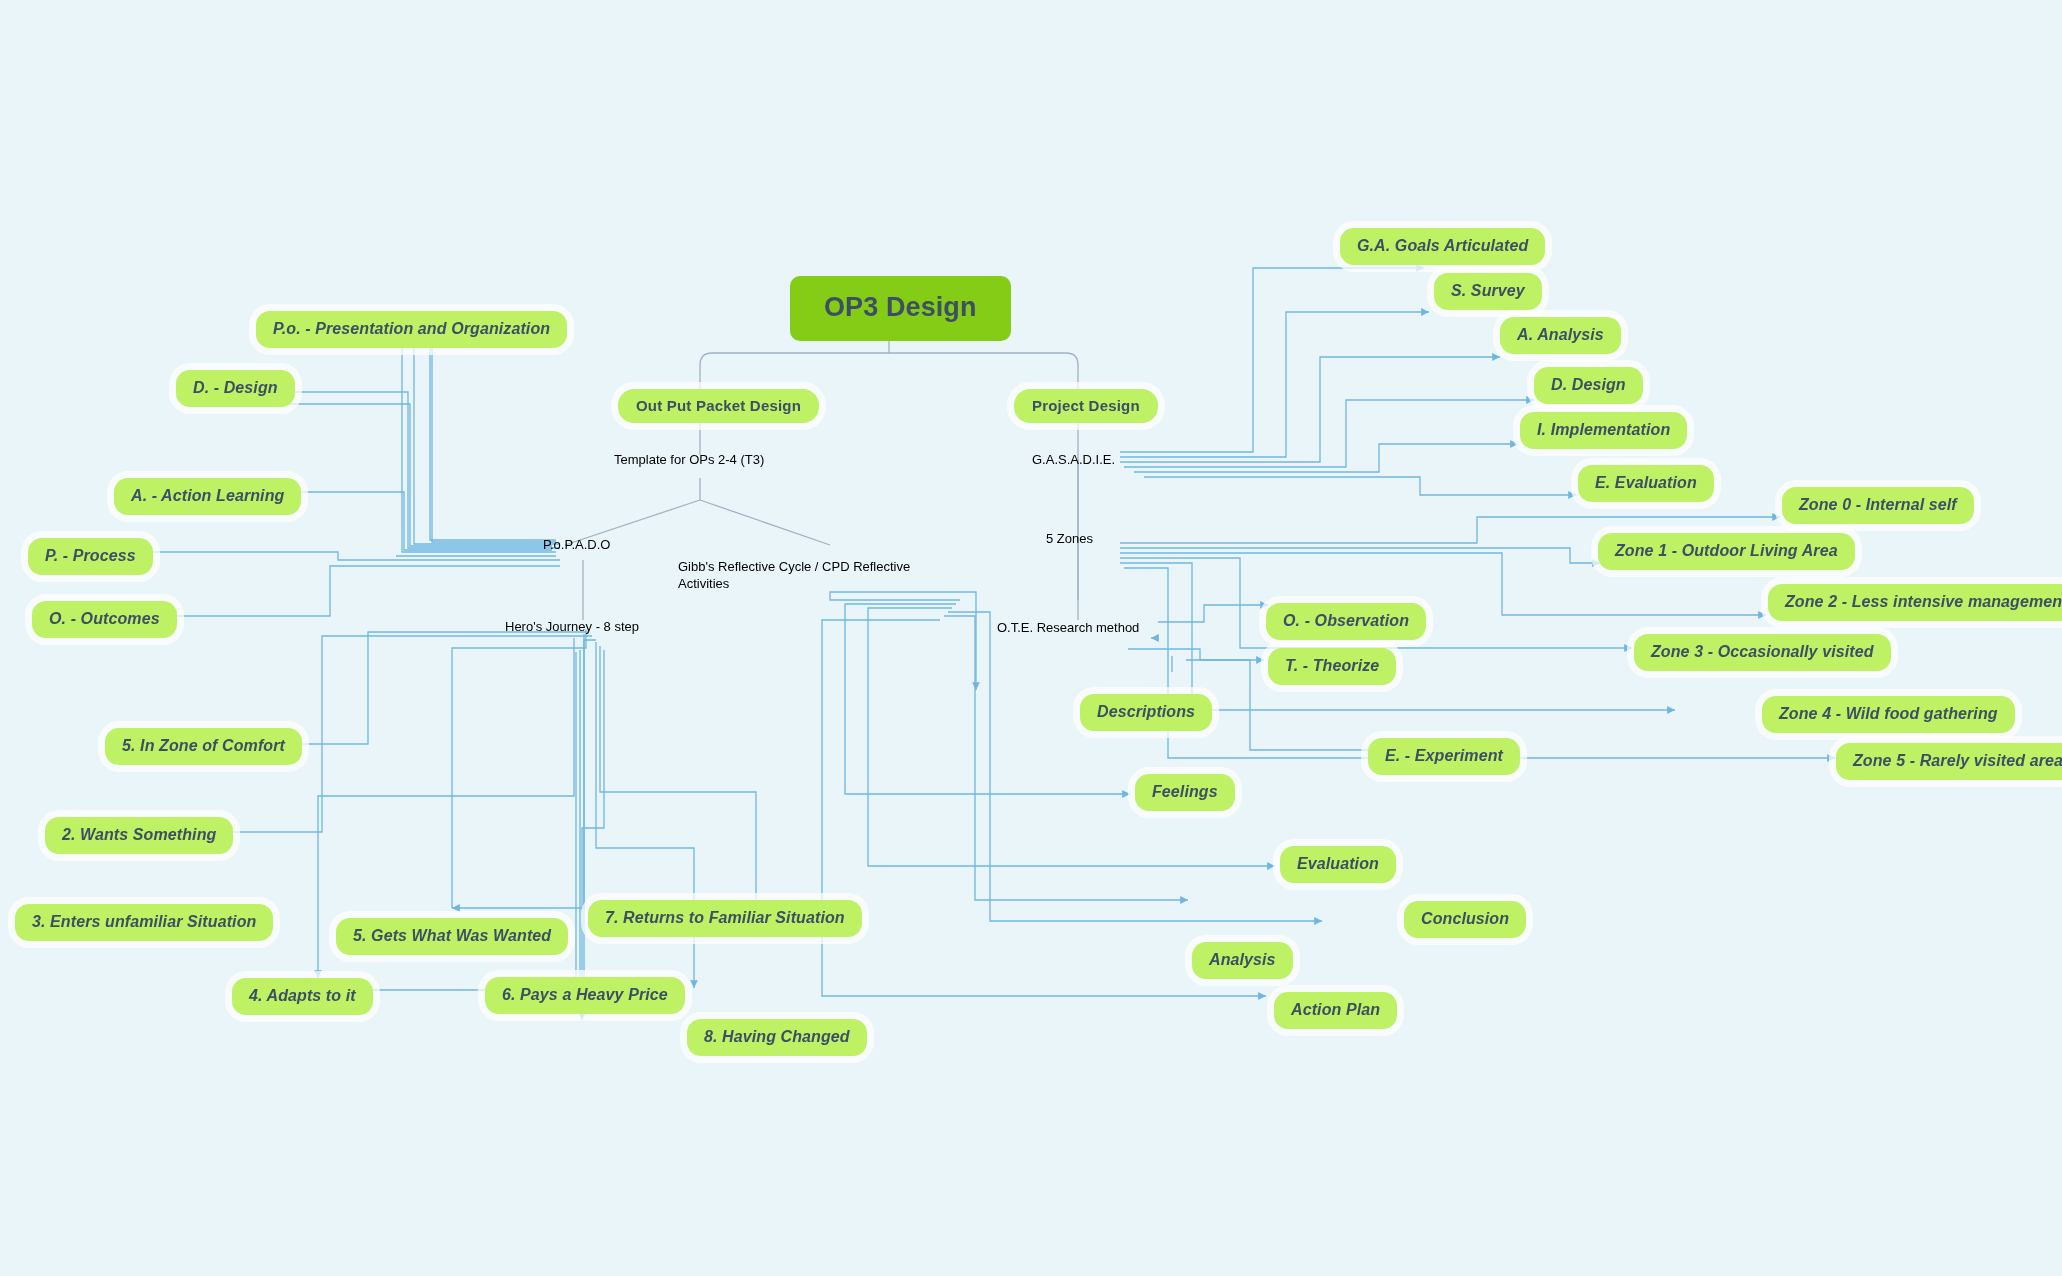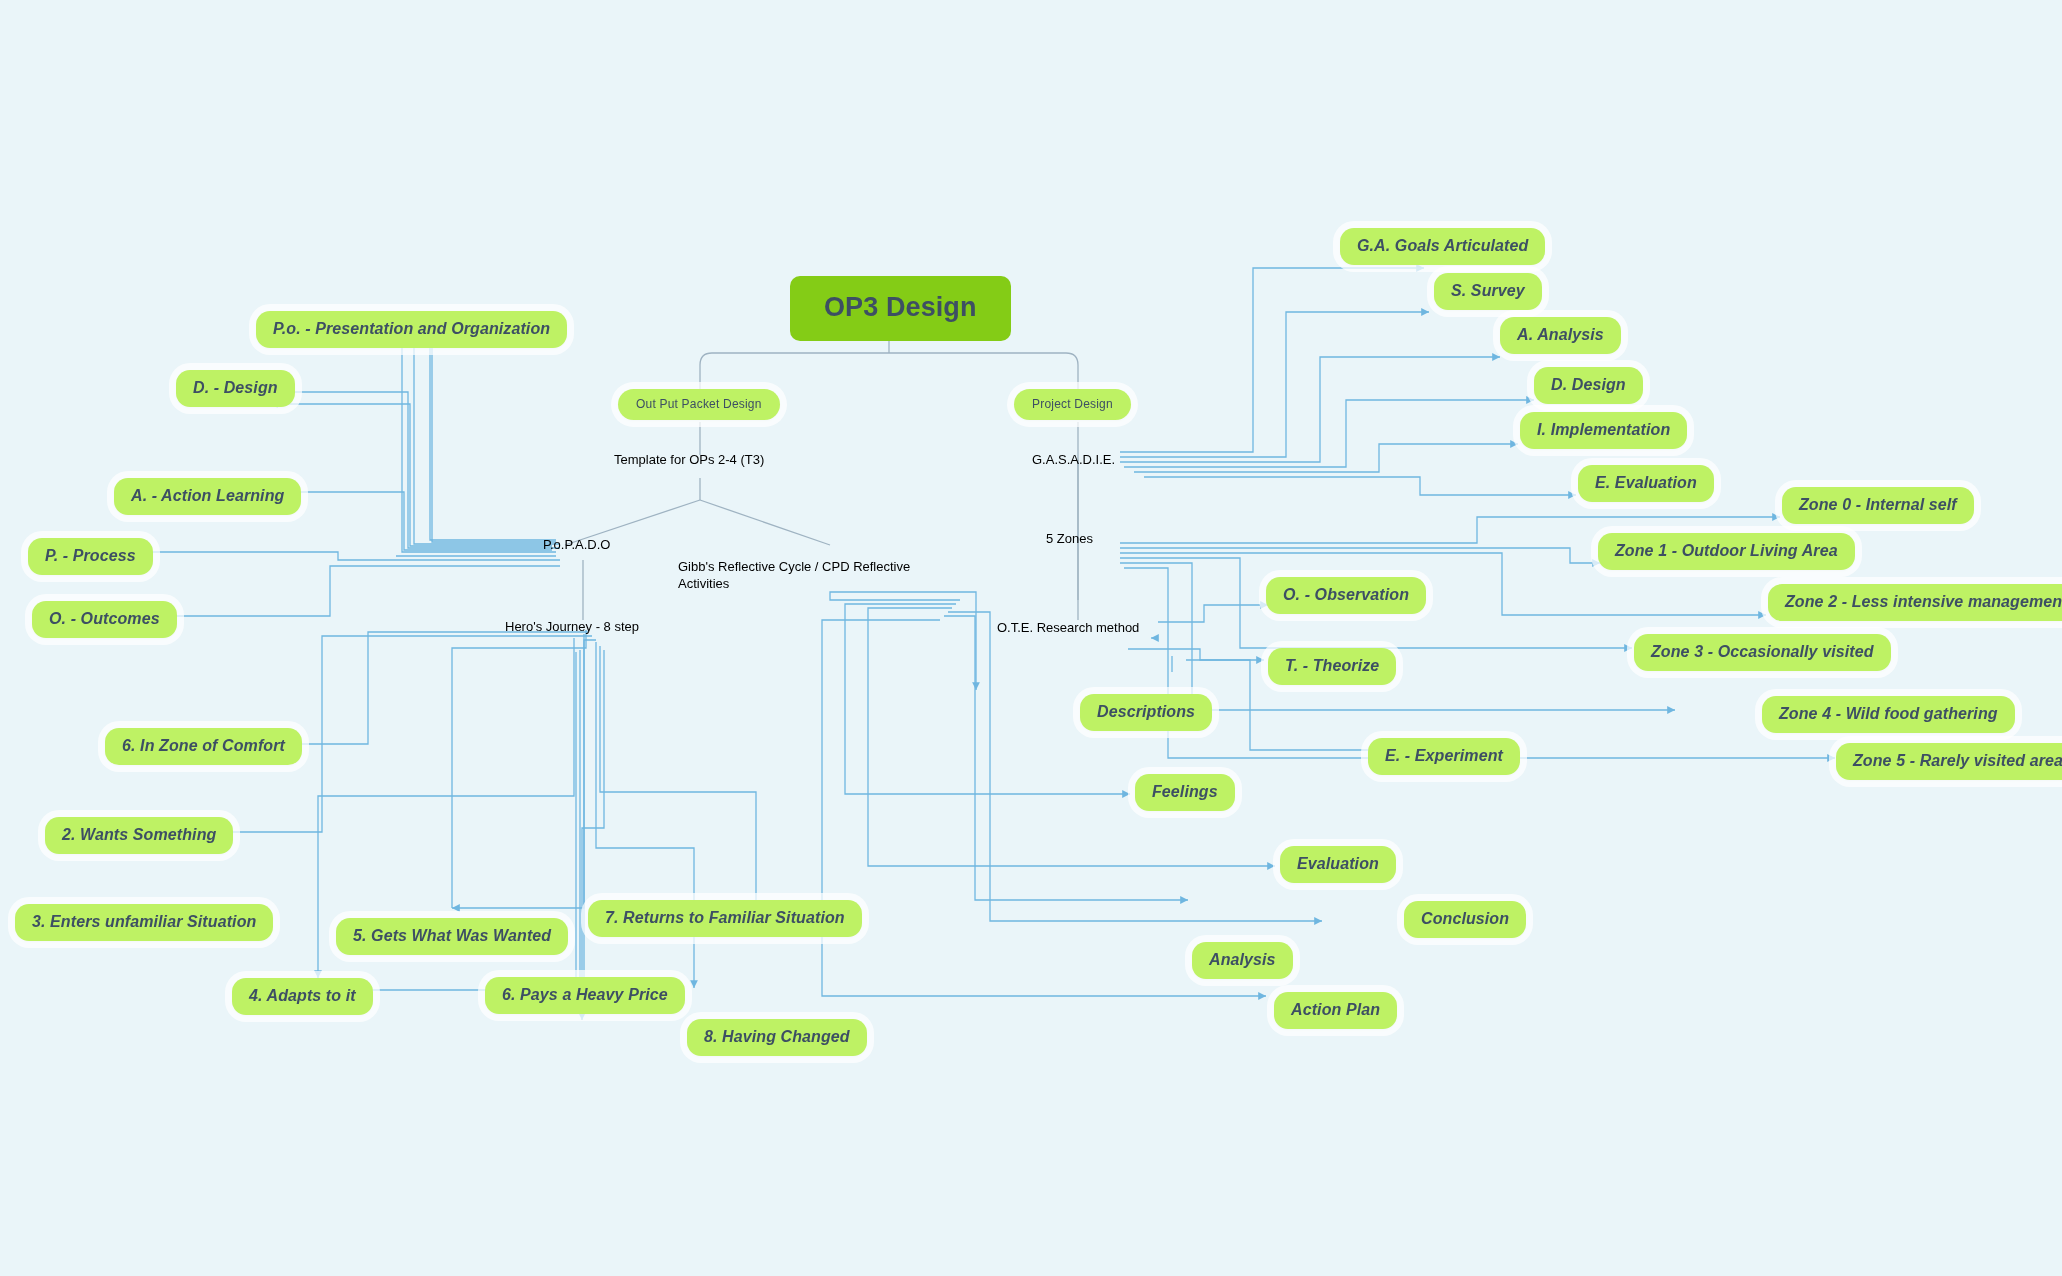--- a/index.html
+++ b/index.html
@@ -37,23 +37,23 @@
     font-size:27px;
     font-style:normal;
     font-weight:bold;
     color:#3d4f63;
     padding:16px 34px 18px 34px;
     border-radius:10px;
     box-shadow:none;
     background:#84cc16;
   }
   .chip.mid{
-    font-size:12px;
+    font-size:15px;
     font-style:normal;
-    font-weight:normal;
+    font-weight:bold;
     letter-spacing:.2px;
     padding:8px 18px 9px 18px;
     border-radius:16px;
     text-align:center;
   }
   
   .plain{
     color:#000000;
     font-size:13px;
     font-weight:normal;
@@ -192,21 +192,21 @@
   <div class="node plain nowrap" style="left:505px;top:619px;">Hero's Journey - 8 step</div>
 
   <div class="node plain" style="left:678px;top:559px;width:270px;">Gibb's Reflective Cycle / CPD Reflective Activities</div>
 
   <div class="node chip" style="left:256px;top:311px;">P.o. - Presentation and Organization</div>
   <div class="node chip" style="left:176px;top:370px;">D. - Design</div>
   <div class="node chip" style="left:114px;top:478px;">A. - Action Learning</div>
   <div class="node chip" style="left:28px;top:538px;">P. - Process</div>
   <div class="node chip" style="left:32px;top:601px;">O. - Outcomes</div>
 
-  <div class="node chip" style="left:105px;top:728px;">6. In Zone of Comfort</div>
+  <div class="node chip" style="left:105px;top:728px;">5. In Zone of Comfort</div>
   <div class="node chip" style="left:45px;top:817px;">2. Wants Something</div>
   <div class="node chip" style="left:15px;top:904px;">3. Enters unfamiliar Situation</div>
   <div class="node chip" style="left:232px;top:978px;">4. Adapts to it</div>
   <div class="node chip" style="left:336px;top:918px;">5. Gets What Was Wanted</div>
   <div class="node chip" style="left:485px;top:977px;">6. Pays a Heavy Price</div>
   <div class="node chip" style="left:588px;top:900px;">7. Returns to Familiar Situation</div>
   <div class="node chip" style="left:687px;top:1019px;">8. Having Changed</div>
 
   <div class="node chip" style="left:1080px;top:694px;">Descriptions</div>
   <div class="node chip" style="left:1135px;top:774px;">Feelings</div>
@@ -230,17 +230,17 @@
   <div class="node chip" style="left:1520px;top:412px;">I. Implementation</div>
   <div class="node chip" style="left:1578px;top:465px;">E. Evaluation</div>
 
   <div class="node chip" style="left:1782px;top:487px;">Zone 0 - Internal self</div>
   <div class="node chip" style="left:1598px;top:533px;">Zone 1 - Outdoor Living Area</div>
   <div class="node chip" style="left:1768px;top:584px;">Zone 2 - Less intensive management</div>
   <div class="node chip" style="left:1634px;top:634px;">Zone 3 - Occasionally visited</div>
   <div class="node chip" style="left:1762px;top:696px;">Zone 4 - Wild food gathering</div>
   <div class="node chip" style="left:1836px;top:743px;">Zone 5 - Rarely visited area</div>
 
-  <div class="node chip" style="left:1266px;top:577px;">O. - Observation</div>
+  <div class="node chip" style="left:1266px;top:603px;">O. - Observation</div>
   <div class="node chip" style="left:1268px;top:648px;">T. - Theorize</div>
   <div class="node chip" style="left:1368px;top:738px;">E. - Experiment</div>
 
 </div>
 
 </body></html>

